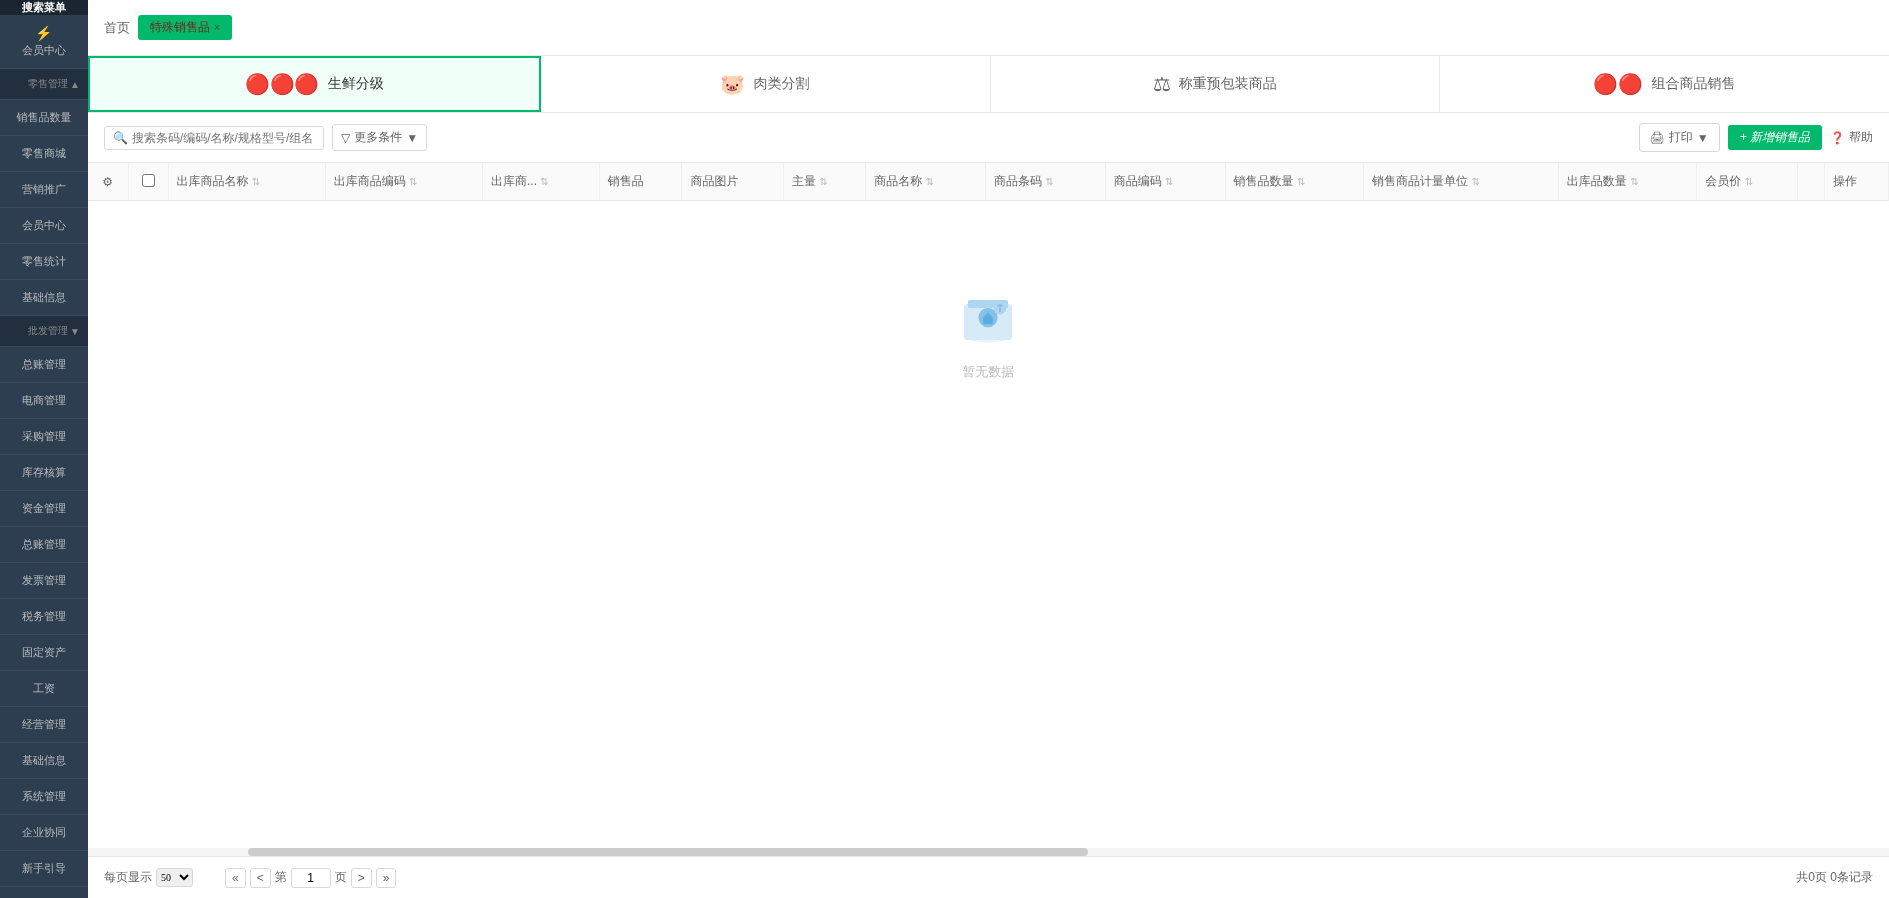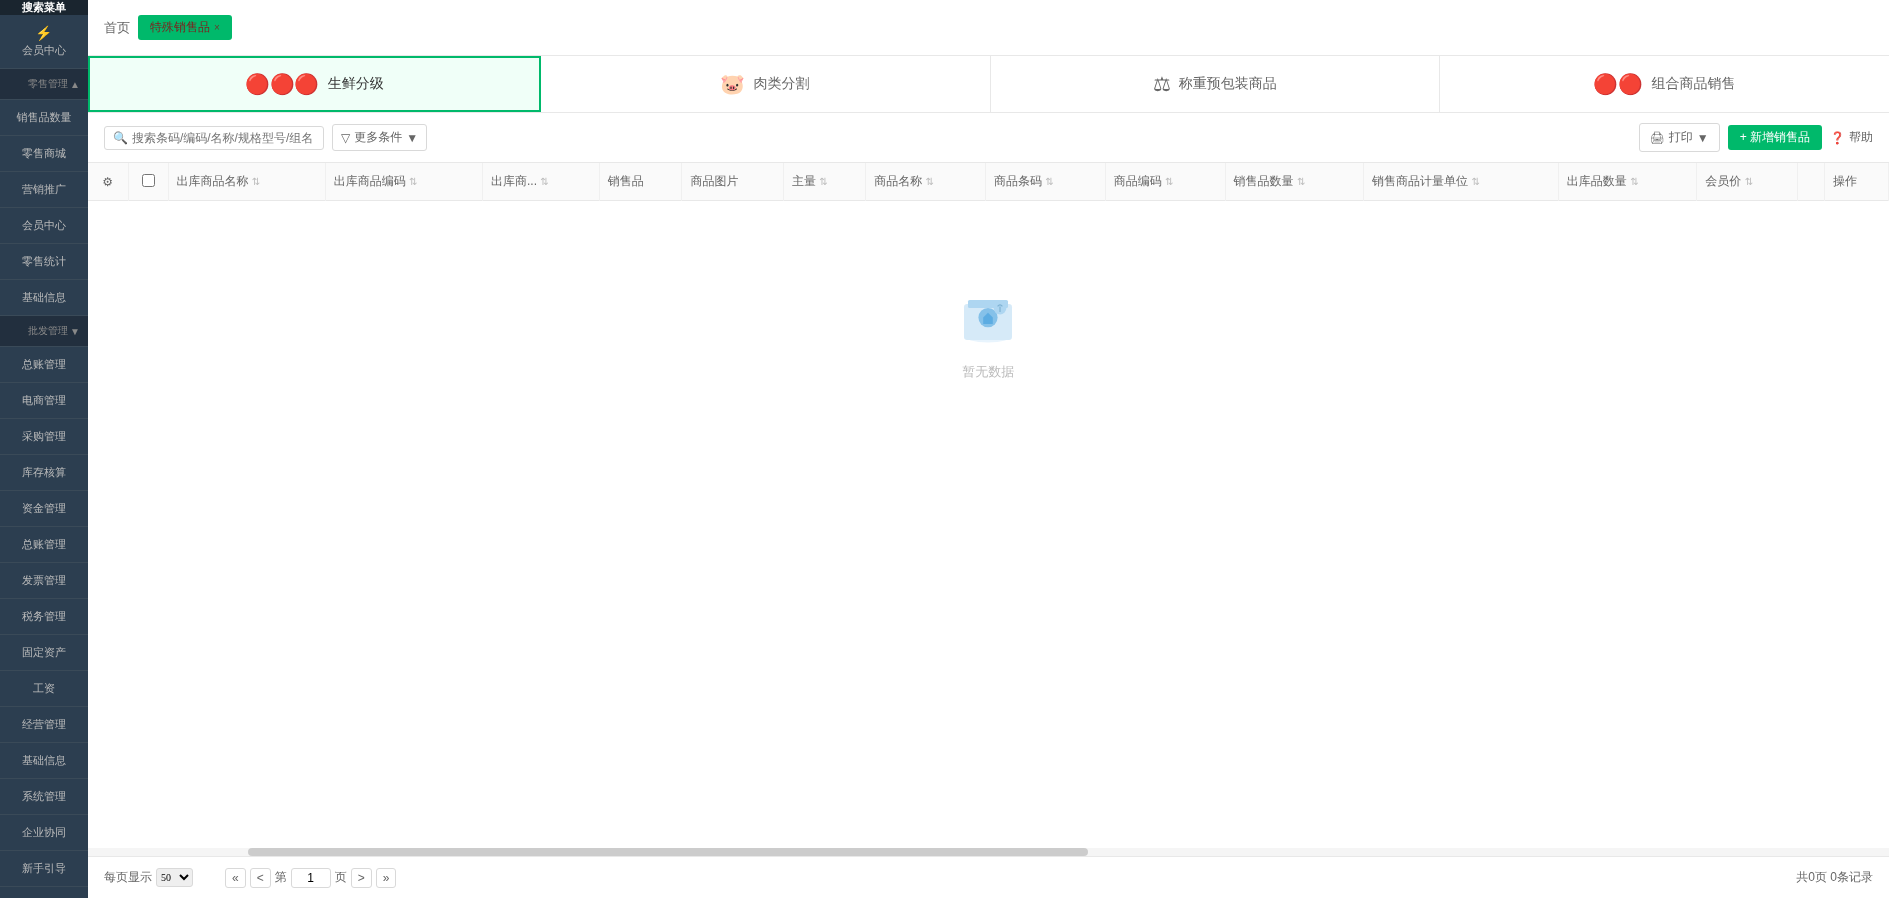--- a/index.html
+++ b/index.html
@@ -192,20 +192,21 @@
       background: #00b96b;
       color: #fff;
       border: none;
       padding: 4px 12px;
       border-radius: 3px;
       cursor: pointer;
       font-size: 12px;
       display: flex;
       align-items: center;
       gap: 4px;
+      font-style: italic;
     }
     .btn-help {
       display: flex;
       align-items: center;
       gap: 4px;
       color: #666;
       cursor: pointer;
       font-size: 12px;
     }
 

